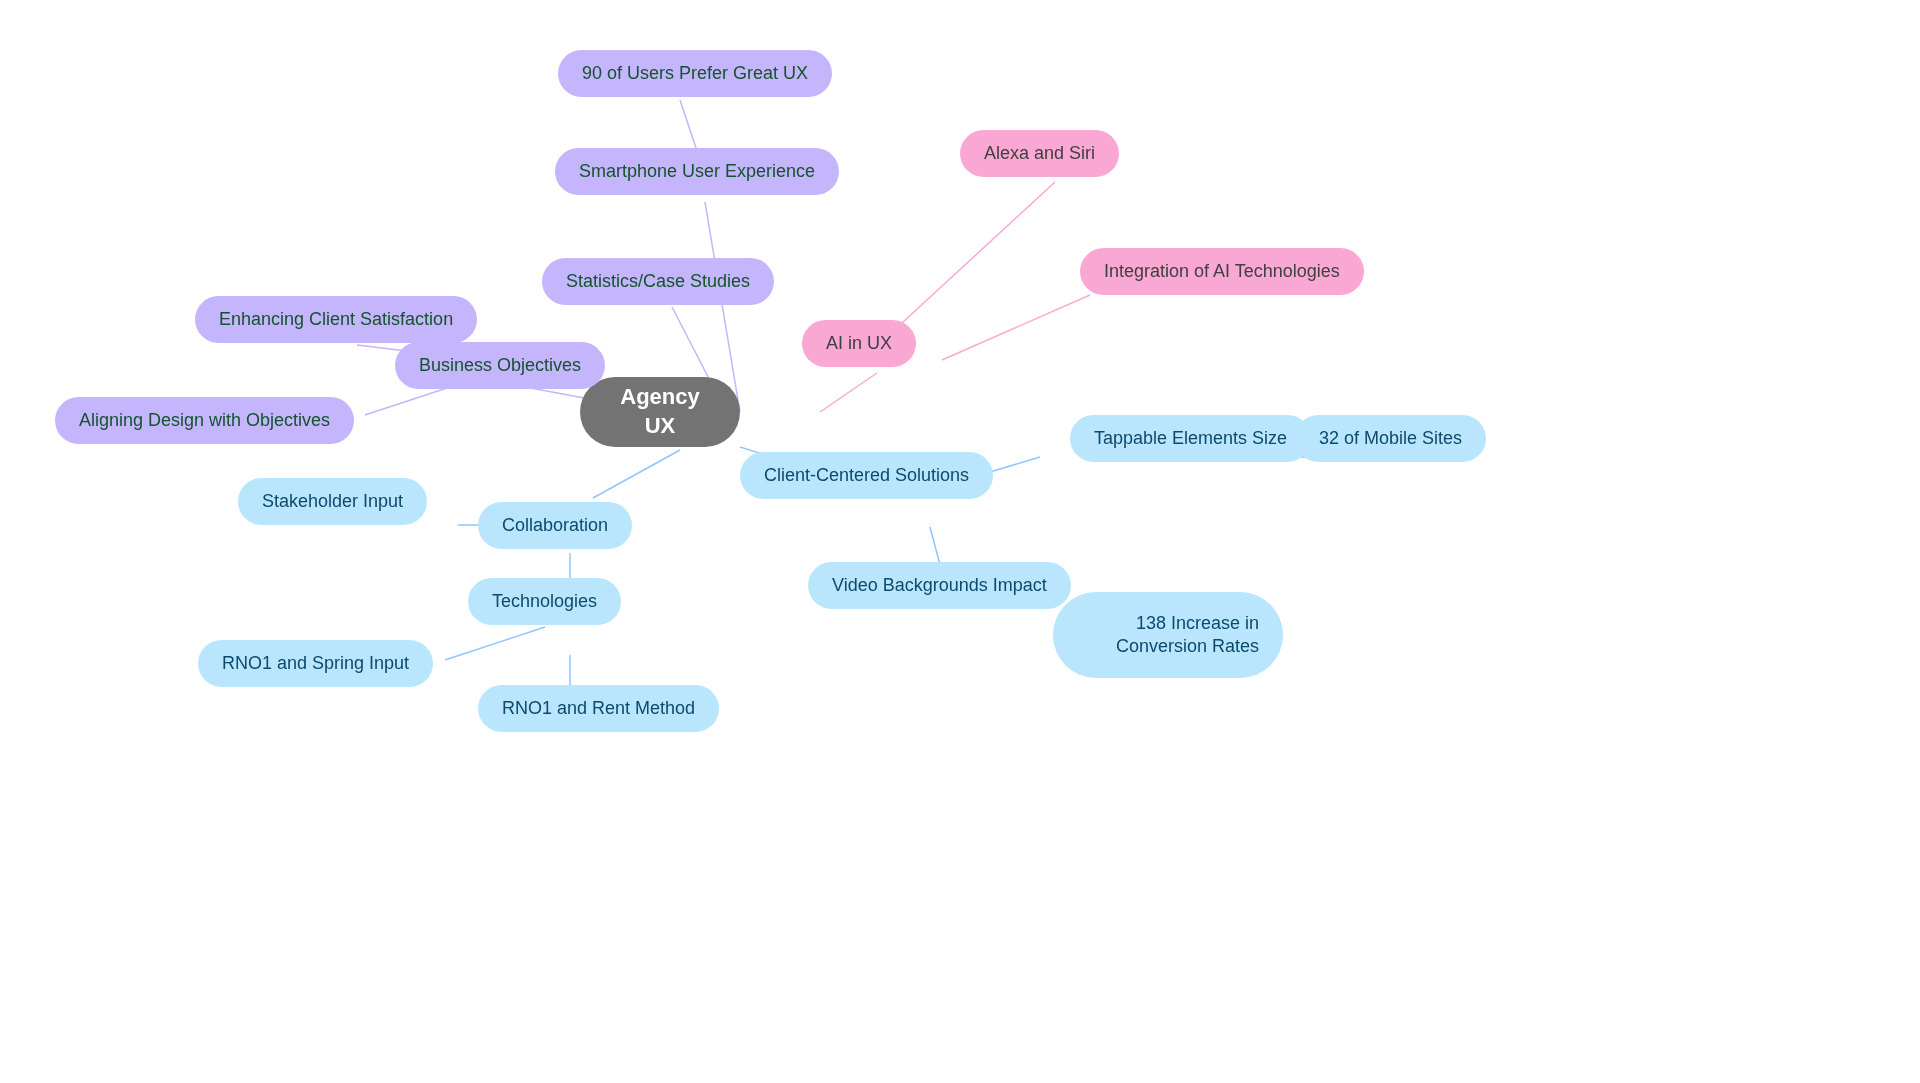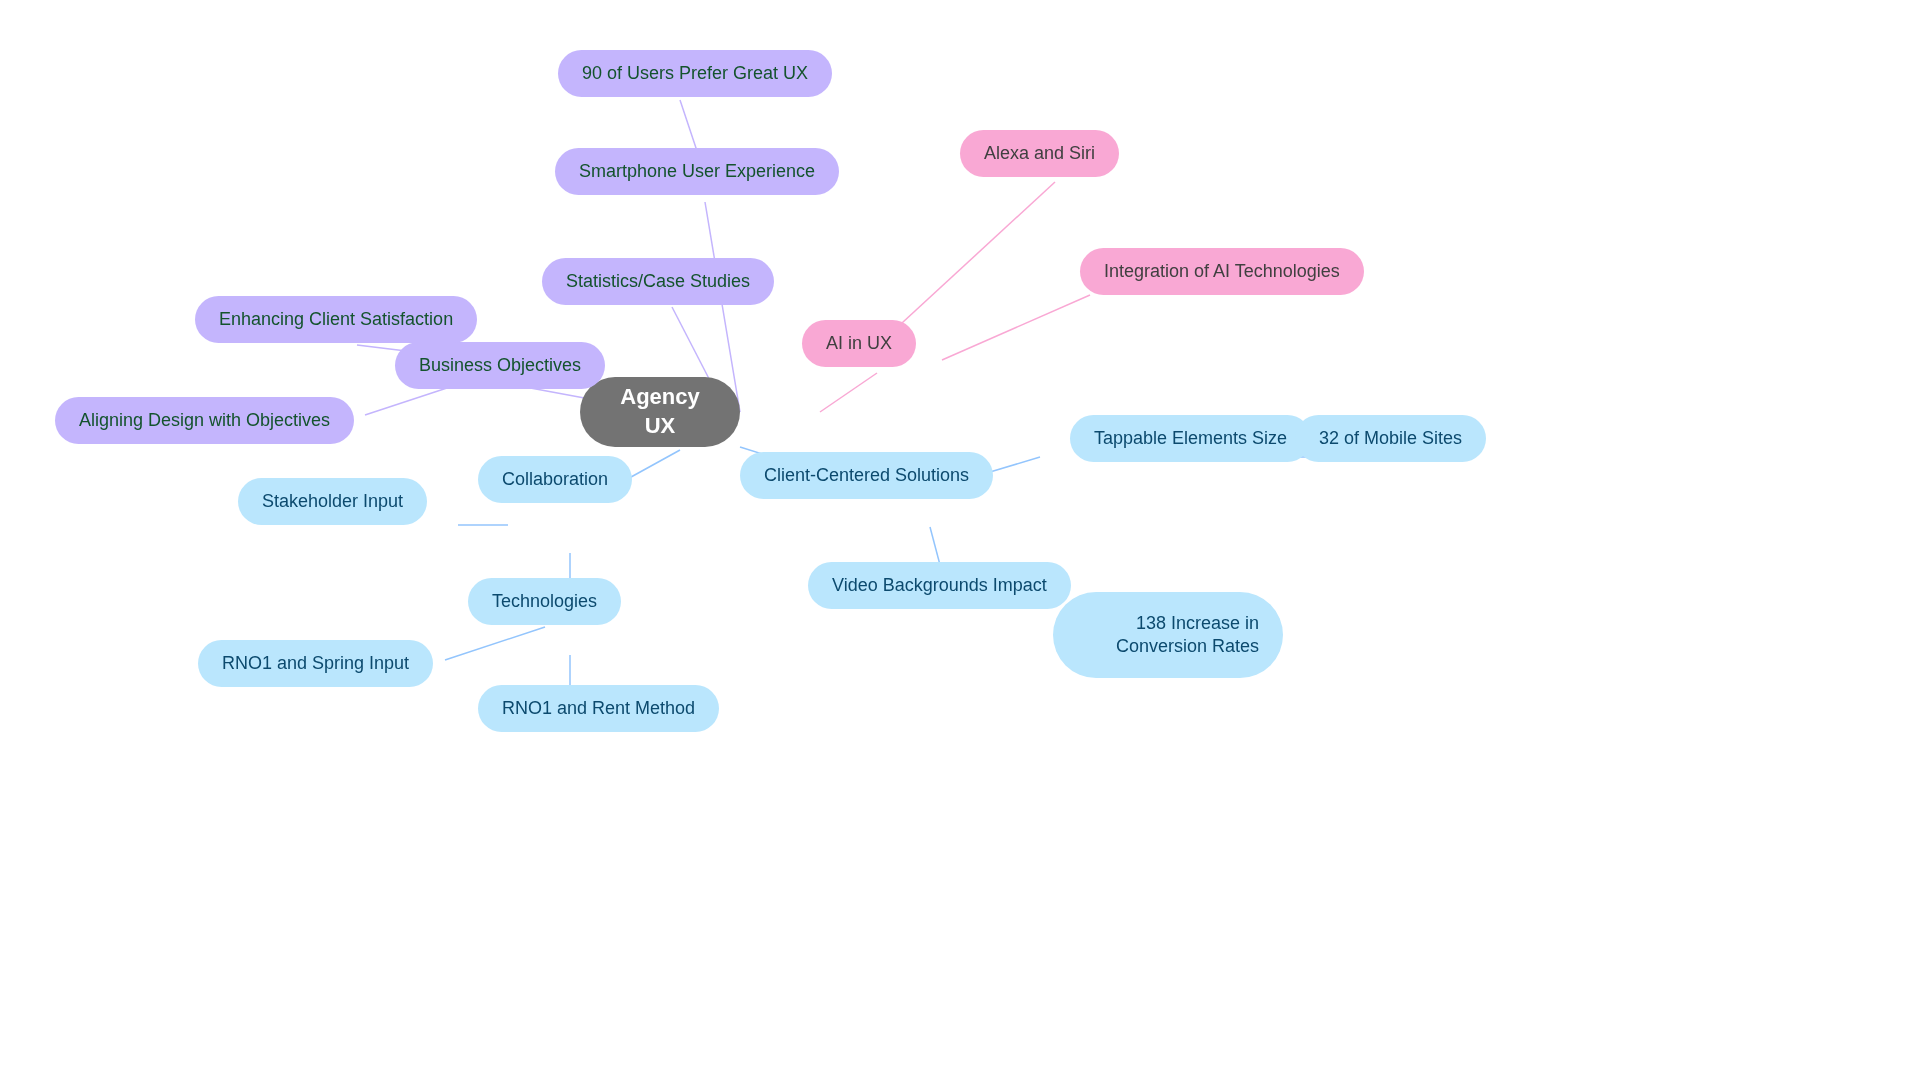--- a/index.html
+++ b/index.html
@@ -130,21 +130,21 @@
 </div>
 
 <div class="node node-lavender" style="left:195px; top:296px;">
   <span>Enhancing Client Satisfaction</span>
 </div>
 
 <div class="node node-lavender" style="left:55px; top:366px;margin-top:31px;">
   <span>Aligning Design with Objectives</span>
 </div>
 
-<div class="node node-blue" style="left:478px; top:456px;">
+<div class="node node-blue" style="left:478px; top:502px;">
   <span>Collaboration</span>
 </div>
 
 <div class="node node-blue" style="left:238px; top:478px;">
   <span>Stakeholder Input</span>
 </div>
 
 <div class="node node-blue" style="left:468px; top:578px;">
   <span>Technologies</span>
 </div>

